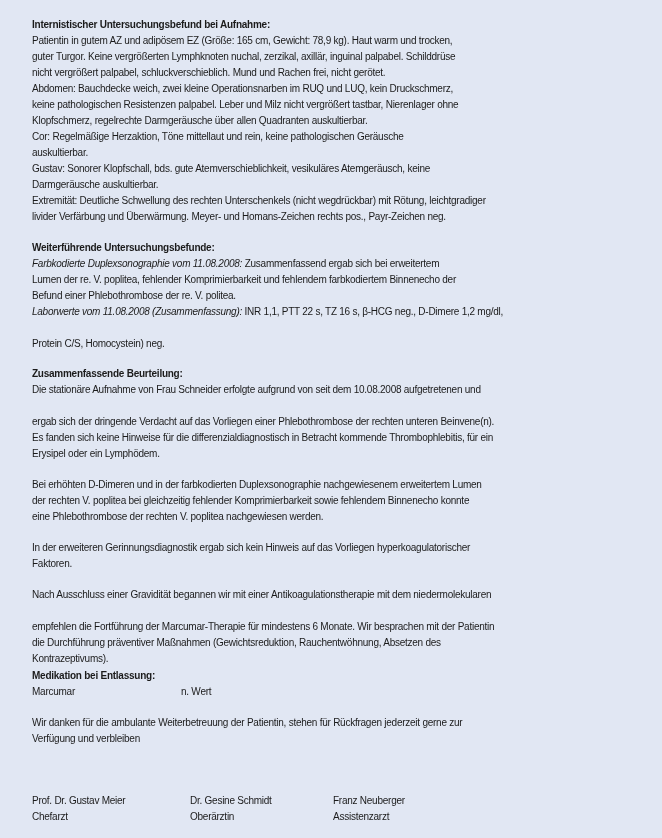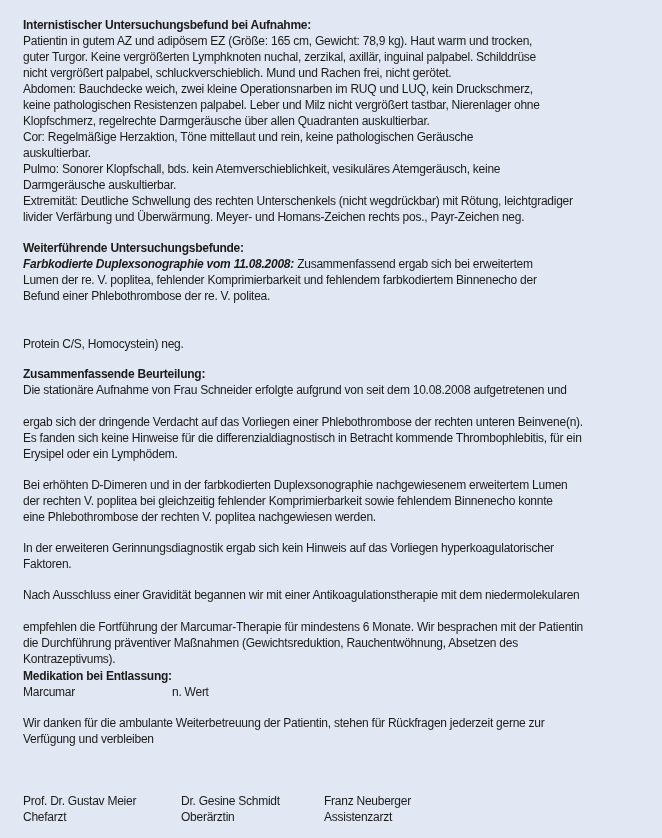--- a/index.html
+++ b/index.html
@@ -4,54 +4,57 @@
 <style>
   html, body { margin: 0; padding: 0; }
   body {
     width: 662px; height: 838px; overflow: hidden;
     background: #e1e7f3;
     font-family: "Liberation Sans", sans-serif;
     color: #1b1b1b;
   }
   .page { position: relative; width: 662px; height: 838px; }
   .line {
-    position: absolute; left: 23px;
-    font-size: 12px; line-height: 16px; white-space: nowrap;
+    position: absolute; left: 32px;
+    font-size: 10px; line-height: 16px; white-space: nowrap;
     letter-spacing: -0.25px;
   }
   .h { font-weight: bold; }
-  .it { font-weight: bold; font-style: italic; margin-top: 44px; }
+  .it { font-weight: normal; font-style: italic; margin-top: 44px; }
   .col2 { position: absolute; left: 172px; }
   .sig-col { position: absolute; }
 </style>
 </head>
 <body>
 
 <div class="page">
 
   <div class="line h" style="top:17px">Internistischer Untersuchungsbefund bei Aufnahme:</div>
   <div class="line" style="top:33px">Patientin in gutem AZ und adipösem EZ (Größe: 165 cm, Gewicht: 78,9 kg). Haut warm und trocken,</div>
   <div class="line" style="top:49px">guter Turgor. Keine vergrößerten Lymphknoten nuchal, zerzikal, axillär, inguinal palpabel. Schilddrüse</div>
   <div class="line" style="top:65px">nicht vergrößert palpabel, schluckverschieblich. Mund und Rachen frei, nicht gerötet.</div>
   <div class="line" style="top:81px">Abdomen: Bauchdecke weich, zwei kleine Operationsnarben im RUQ und LUQ, kein Druckschmerz,</div>
   <div class="line" style="top:97px">keine pathologischen Resistenzen palpabel. Leber und Milz nicht vergrößert tastbar, Nierenlager ohne</div>
   <div class="line" style="top:113px">Klopfschmerz, regelrechte Darmgeräusche über allen Quadranten auskultierbar.</div>
   <div class="line" style="top:129px">Cor: Regelmäßige Herzaktion, Töne mittellaut und rein, keine pathologischen Geräusche</div>
   <div class="line" style="top:145px">auskultierbar.</div>
-  <div class="line" style="top:161px">Pulmo: Sonorer Klopfschall, bds. kein Atemverschieblichkeit, vesikuläres Atemgeräusch, keine</div>
+  <div class="line" style="top:161px">Gustav: Sonorer Klopfschall, bds. gute Atemverschieblichkeit, vesikuläres Atemgeräusch, keine</div>
   <div class="line" style="top:177px">Darmgeräusche auskultierbar.</div>
   <div class="line" style="top:193px">Extremität: Deutliche Schwellung des rechten Unterschenkels (nicht wegdrückbar) mit Rötung, leichtgradiger</div>
   <div class="line" style="top:209px">livider Verfärbung und Überwärmung. Meyer- und Homans-Zeichen rechts pos., Payr-Zeichen neg.</div>
 
   <div class="line h" style="top:240px">Weiterführende Untersuchungsbefunde:</div>
   <div class="line" style="top:256px">
     <span class="it">Farbkodierte Duplexsonographie vom 11.08.2008:</span><span> Zusammenfassend ergab sich bei erweitertem</span>
   </div>
   <div class="line" style="top:272px">Lumen der re. V. poplitea, fehlender Komprimierbarkeit und fehlendem farbkodiertem Binnenecho der</div>
   <div class="line" style="top:288px">Befund einer Phlebothrombose der re. V. politea.</div>
+  <div class="line" style="top:304px">
+    <span class="it">Laborwerte vom 11.08.2008 (Zusammenfassung):</span><span> INR 1,1, PTT 22 s, TZ 16 s, β-HCG neg., D-Dimere 1,2 mg/dl,</span>
+  </div>
   <div class="line" style="top:336px">Protein C/S, Homocystein) neg.</div>
 
   <div class="line h" style="top:366px">Zusammenfassende Beurteilung:</div>
   <div class="line" style="top:382px">Die stationäre Aufnahme von Frau Schneider erfolgte aufgrund von seit dem 10.08.2008 aufgetretenen und</div>
   <div class="line" style="top:414px">ergab sich der dringende Verdacht auf das Vorliegen einer Phlebothrombose der rechten unteren Beinvene(n).</div>
   <div class="line" style="top:430px">Es fanden sich keine Hinweise für die differenzialdiagnostisch in Betracht kommende Thrombophlebitis, für ein</div>
   <div class="line" style="top:446px">Erysipel oder ein Lymphödem.</div>
 
   <div class="line" style="top:477px">Bei erhöhten D-Dimeren und in der farbkodierten Duplexsonographie nachgewiesenem erweitertem Lumen</div>
   <div class="line" style="top:493px">der rechten V. poplitea bei gleichzeitig fehlender Komprimierbarkeit sowie fehlendem Binnenecho konnte</div>

